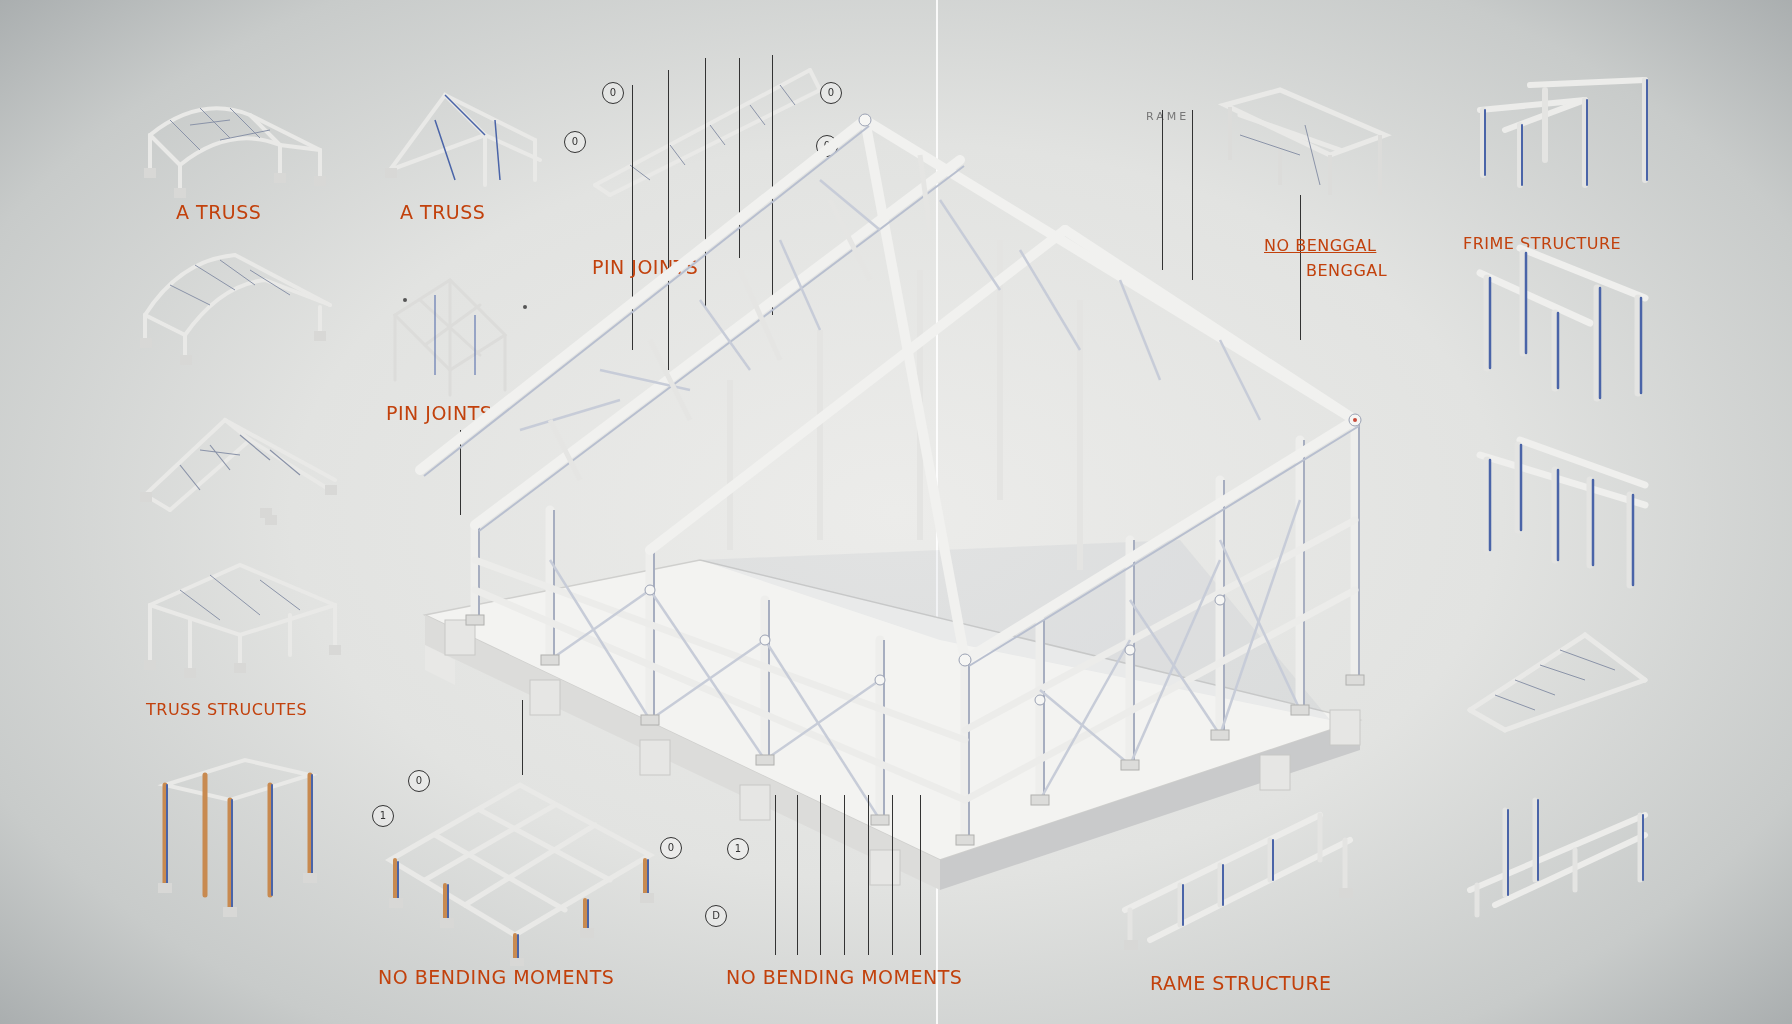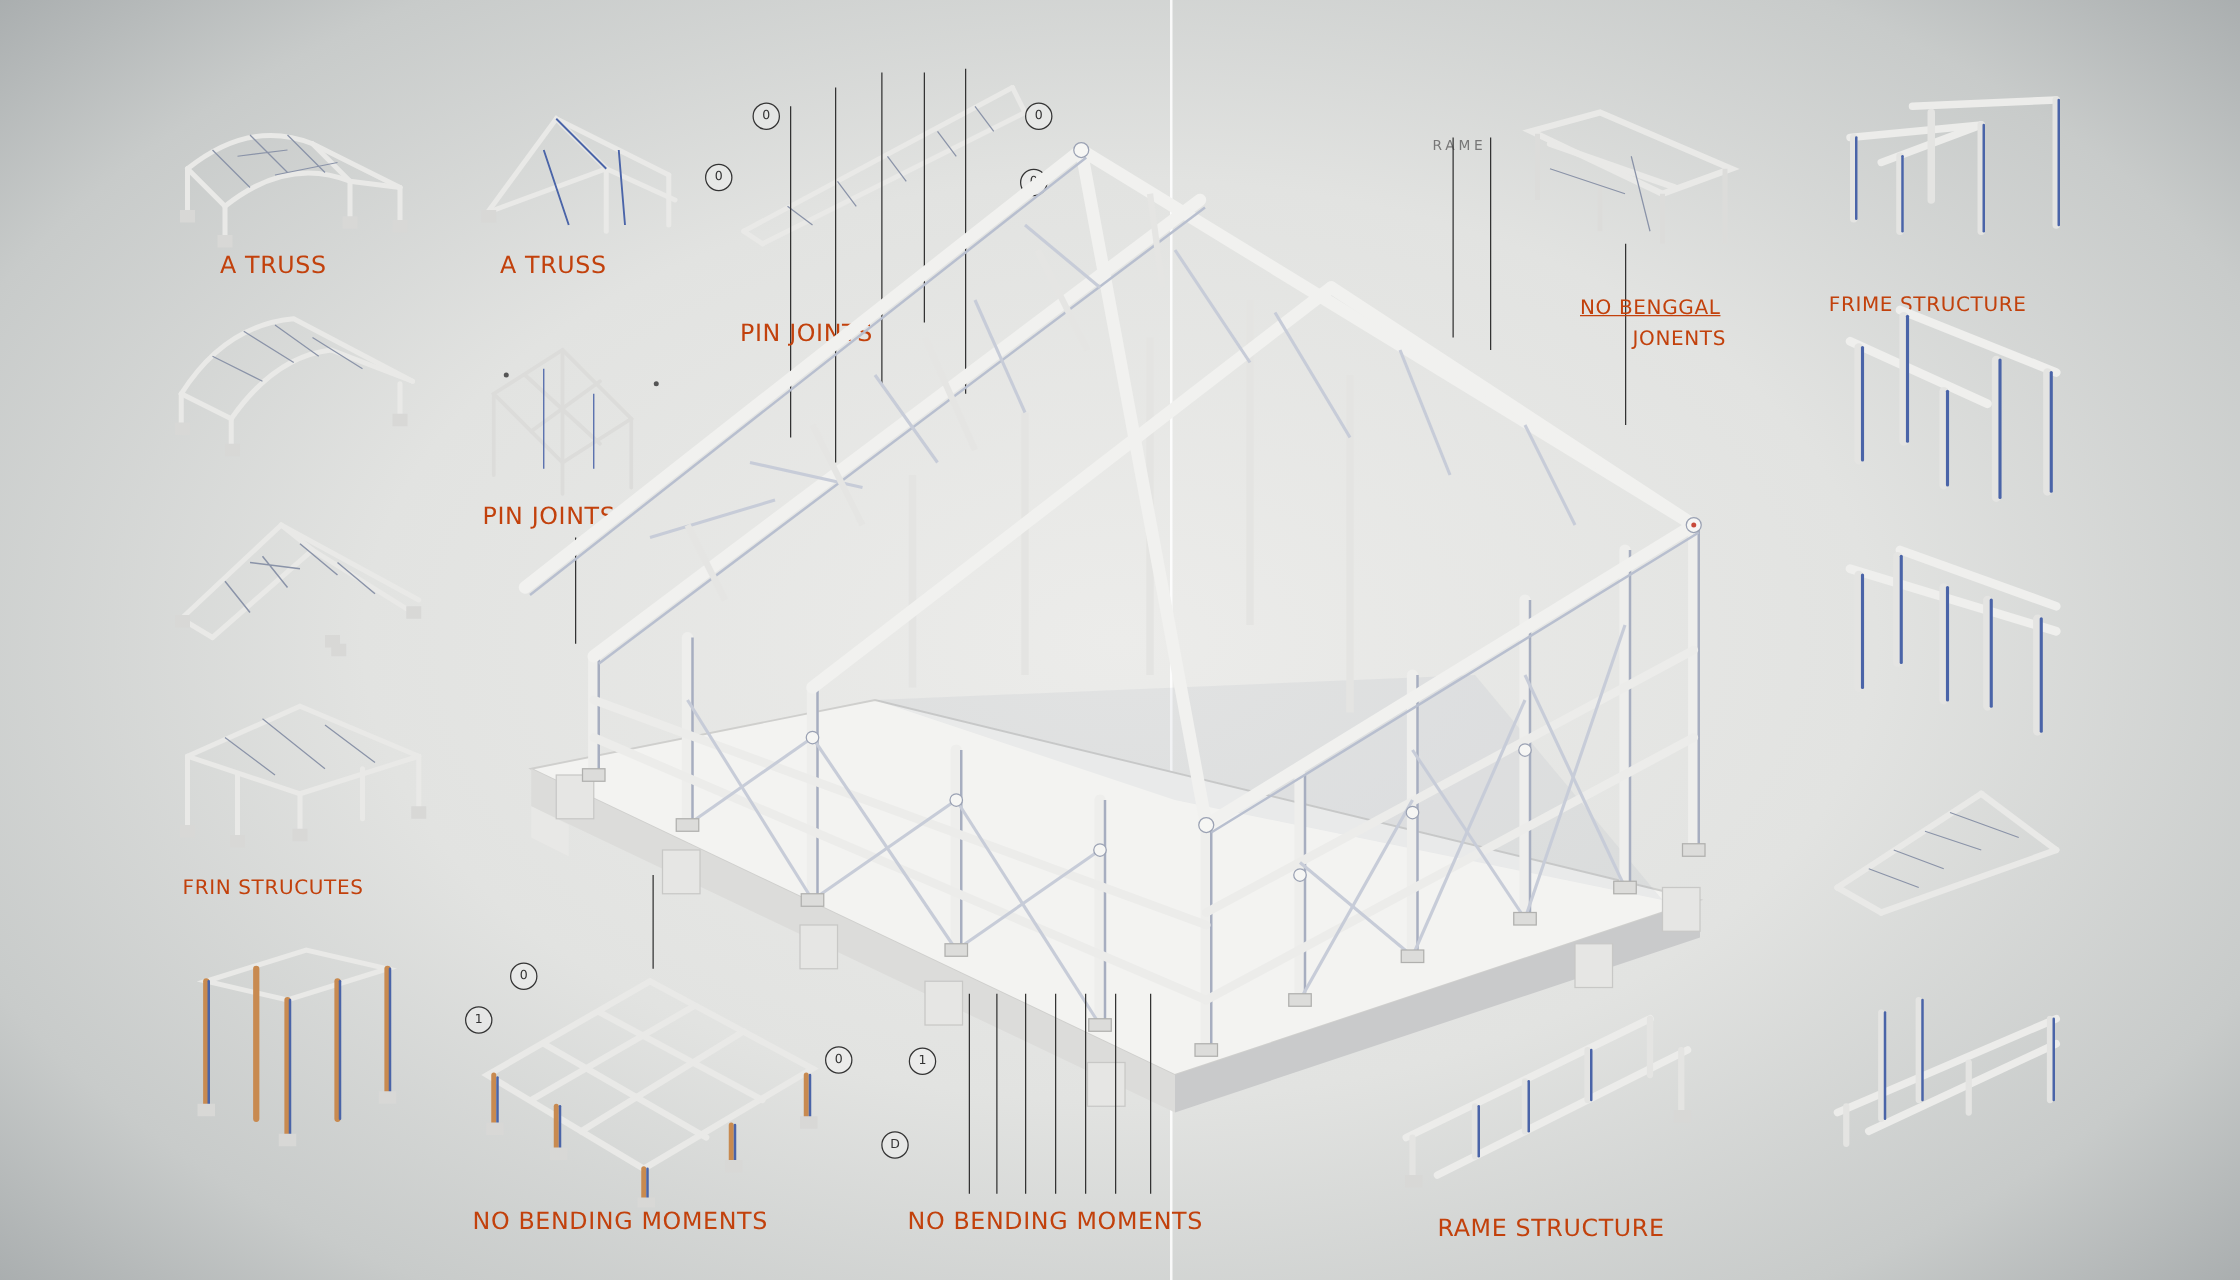--- a/index.html
+++ b/index.html
@@ -106,21 +106,21 @@
       </g>
       <g stroke="#8a93a8" stroke-width="1" fill="none">
           <path d="M40 30 L80 60 M70 15 L120 55 M120 20 L160 50"></path>
         </g>
       <rect x="4" y="100" width="12" height="10" fill="#d8d8d6"></rect>
         <rect x="44" y="108" width="12" height="10" fill="#d8d8d6"></rect>
       <rect x="94" y="103" width="12" height="10" fill="#d8d8d6"></rect>
         <rect x="189" y="85" width="12" height="10" fill="#d8d8d6"></rect>
     </svg>
   </div>
-  <div class="label lbl-sm" style="left:146px;top:700px;">FRIN STRUCUTES</div>
+  <div class="label lbl-sm" style="left:146px;top:700px;">TRUSS STRUCUTES</div>
 
   <div class="thumb" style="left:150px;top:745px;">
     <svg width="170" height="170">
       <g stroke="#e9e9e7" stroke-width="4" fill="none" stroke-linecap="round">
         <path d="M15 40 L95 15 L160 30 L80 55 Z"></path>
       </g>
       <g stroke-width="5" stroke-linecap="round">
         <line x1="15" y1="40" x2="15" y2="140" stroke="#c88a50"></line>
           <line x1="17" y1="40" x2="17" y2="140" stroke="#4a64a8" stroke-width="2"></line>
         <line x1="80" y1="55" x2="80" y2="165" stroke="#c88a50"></line>
@@ -359,21 +359,21 @@
         <line x1="160" y1="50" x2="160" y2="110"></line>
           <line x1="60" y1="60" x2="60" y2="100"></line>
         </g>
       <g stroke="#8a93a8" stroke-width="1">
           <path d="M20 50 L80 70 M85 40 L100 100"></path>
         </g>
     </svg>
   </div>
   <div class="vline" style="left:1300px;top:195px;height:145px;"></div>
   <div class="label lbl-sm" style="left:1264px;top:236px;text-decoration:underline;">NO BENGGAL</div>
-  <div class="label lbl-sm" style="left:1306px;top:261px;">JONENTS</div>
+  <div class="label lbl-sm" style="left:1306px;top:261px;">BENGGAL</div>
 
   <div class="thumb" style="left:1475px;top:70px;">
     <svg width="180" height="125">
       <g stroke="#ececea" stroke-width="6" stroke-linecap="round" fill="none">
         <line x1="5" y1="40" x2="110" y2="30"></line>
           <line x1="55" y1="15" x2="170" y2="10"></line>
         <line x1="30" y1="60" x2="110" y2="30"></line>
       </g>
       <g stroke-width="6" stroke-linecap="round">
         <line x1="8" y1="40" x2="8" y2="105" stroke="#e4e4e2"></line>

